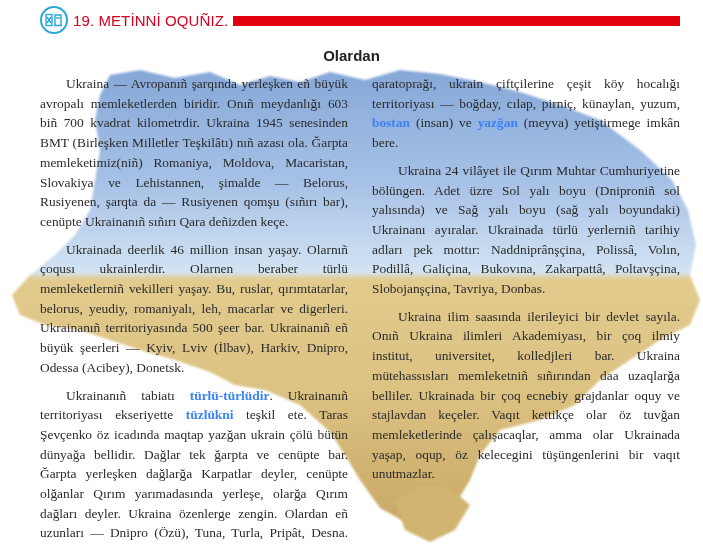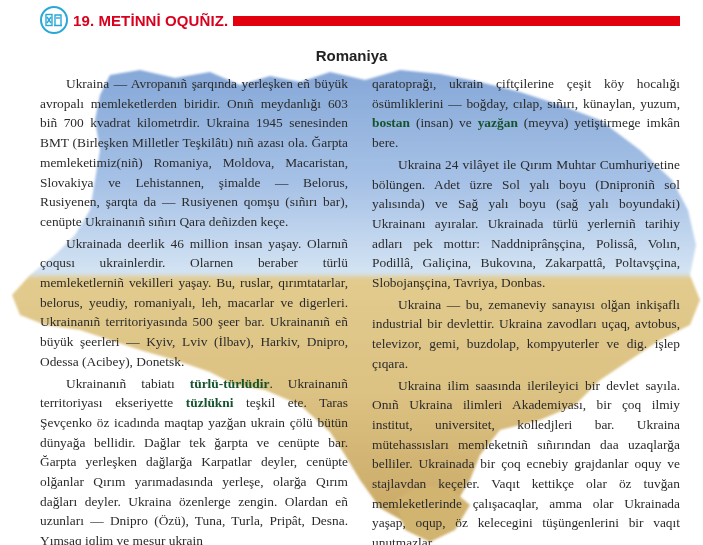--- a/index.html
+++ b/index.html
@@ -10,21 +10,21 @@
   .header {
     position: absolute; left: 40px; top: 5px; height: 30px; width: 640px;
     display: flex; align-items: center;
   }
   .icon-circle {
     width: 28px; height: 28px; border: 2px solid #29a8d8; border-radius: 50%;
     box-sizing: border-box; display: flex; align-items: center; justify-content: center;
     margin-right: 5px;
   }
   .header-title {
-    font-family: "Liberation Sans", "DejaVu Sans", sans-serif; font-weight: bold;
+    font-family: "Liberation Sans", "DejaVu Sans", sans-serif; font-weight: normal;
     color: #d9001e; font-size: 15px; letter-spacing: 0.1px; white-space: nowrap;
   }
   .header-bar {
     flex: 1; height: 10px; background: #e2000f; margin-left: 5px; margin-top: 1px;
   }
   .title {
     position: absolute; top: 47px; left: 0; width: 703px; text-align: center;
     font-family: "Liberation Sans", "DejaVu Sans", sans-serif; font-weight: bold;
     font-size: 15px; color: #222;
   }
@@ -34,40 +34,40 @@
   .columns {
     position: absolute; top: 74px; left: 40px; width: 640px;
     display: flex; justify-content: space-between; z-index: 1;
   }
   .col {
     width: 308px; font-size: 13.4px; line-height: 19.7px; color: #2b2b2b;
     text-align: justify;
   }
   .col p { margin: 0; text-indent: 26px; }
   .col p.cont { text-indent: 0; }
-  .col p + p { margin-top: 2px; }
-  b { font-weight: bold; color: #14532d; }
+  .col p + p { margin-top: 8px; }
+  b { font-weight: bold; color: #3b82f6; }
 </style>
 </head>
 <body>
 
 <div class="header">
   <div class="icon-circle">
     <svg width="18" height="14" viewBox="0 0 18 14" fill="none" stroke="#29a8d8" stroke-width="1.4">
       <rect x="1" y="1.5" width="6" height="11"></rect>
       <path d="M2 4 L6 10 M6 4 L2 10"></path>
       <path d="M9 12.5 H17 M10 12.5 V2 H16 V12.5"></path>
       <path d="M11 5 H15"></path>
     </svg>
   </div>
   <span class="header-title">19. METİNNİ OQUÑIZ.</span>
   <div class="header-bar"></div>
 </div>
 
-<div class="title">Romaniya</div>
+<div class="title">Olardan</div>
 
 <svg class="map" viewBox="0 0 703 485" preserveAspectRatio="none">
   <defs>
     <linearGradient id="flag" x1="0" y1="0" x2="0" y2="1">
       <stop offset="0" stop-color="#86a8d8"></stop>
       <stop offset="0.25" stop-color="#a7c2e6"></stop>
       <stop offset="0.44" stop-color="#d3e3f3"></stop>
       <stop offset="0.455" stop-color="#e2cb8e"></stop>
       <stop offset="0.7" stop-color="#dcc283"></stop>
       <stop offset="1" stop-color="#c8a764"></stop>
@@ -89,18 +89,17 @@
     M 395 440 L 420 425 L 450 428 L 470 445 L 455 470 L 430 482 L 405 470 Z"></path>
 </svg>
 
 <div class="columns">
   <div class="col">
     <p><span>Ukraina — Avropanıñ şarqında yerleşken eñ büyük avropalı memleketlerden biridir. Onıñ meydanlığı 603 biñ 700 kvadrat kilometrdir. Ukraina 1945 senesinden BMT (Birleşken Milletler Teşkilâtı) nıñ azası ola. Ğarpta memleketimiz(niñ) Romaniya, Moldova, Macaristan, Slovakiya ve Lehistannen, şimalde — Belorus, Rusiyenen, şarqta da — Rusiyenen qomşu (sıñırı bar), cenüpte Ukrainanıñ sıñırı Qara deñizden keçe.</span></p>
     <p><span>Ukrainada deerlik 46 million insan yaşay. Olarnıñ çoqusı ukrainlerdir. Olarnen beraber türlü memleketlerniñ vekilleri yaşay. Bu, ruslar, qırımtatarlar, belorus, yeudiy, romaniyalı, leh, macarlar ve digerleri. Ukrainanıñ territoriyasında 500 şeer bar. Ukrainanıñ eñ büyük şeerleri — Kyiv, Lviv (İlbav), Harkiv, Dnipro, Odessa (Acibey), Donetsk.</span></p>
     <p><span>Ukrainanıñ tabiatı </span><b>türlü-türlüdir</b><span>. Ukrainanıñ territoriyası ekseriyette </span><b>tüzlükni</b><span> teşkil ete. Taras Şevçenko öz icadında maqtap yazğan ukrain çölü bütün dünyağa bellidir. Dağlar tek ğarpta ve cenüpte bar. Ğarpta yerleşken dağlarğa Karpatlar deyler, cenüpte olğanlar Qırım yarımadasında yerleşe, olarğa Qırım dağları deyler. Ukraina özenlerge zengin. Olardan eñ uzunları — Dnipro (Özü), Tuna, Turla, Pripât, Desna. Yımşaq iqlim ve meşur ukrain</span></p>
   </div>
   <div class="col">
-    <p class="cont"><span>qaratoprağı, ukrain çiftçilerine çeşit köy hocalığı ösümliklerini — boğday, cılap, sıñırı, künaylan, yuzum, </span><b>bostan</b><span> (insan) ve </span><b>yazğan</b><span> (meyva) yetiştirmege imkân bere.</span></p>
+    <p class="cont"><span>qaratoprağı, ukrain çiftçilerine çeşit köy hocalığı territoriyası — boğday, cılap, pirniç, künaylan, yuzum, </span><b>bostan</b><span> (insan) ve </span><b>yazğan</b><span> (meyva) yetiştirmege imkân bere.</span></p>
     <p><span>Ukraina 24 vilâyet ile Qırım Muhtar Cumhuriyetine bölüngen. Adet üzre Sol yalı boyu (Dniproniñ sol yalısında) ve Sağ yalı boyu (sağ yalı boyundaki) Ukrainanı ayıralar. Ukrainada türlü yerlerniñ tarihiy adları pek mottır: Naddniprânşçina, Polissâ, Volın, Podillâ, Galiçina, Bukovına, Zakarpattâ, Poltavşçina, Slobojanşçina, Tavriya, Donbas.</span></p>
-    <p><span>Ukraina — bu, zemaneviy sanayısı olğan inkişaflı industrial bir devlettir. Ukraina zavodları uçaq, avtobus, televizor, gemi, buzdolap, kompyuterler ve dig. işlep çıqara.</span></p>
     <p><span>Ukraina ilim saasında ilerileyici bir devlet sayıla. Onıñ Ukraina ilimleri Akademiyası, bir çoq ilmiy institut, universitet, kolledjleri bar. Ukraina mütehassısları memleketniñ sıñırından daa uzaqlarğa belliler. Ukrainada bir çoq ecnebiy grajdanlar oquy ve stajlavdan keçeler. Vaqıt kettikçe olar öz tuvğan memleketlerinde çalışacaqlar, amma olar Ukrainada yaşap, oqup, öz kelecegini tüşüngenlerini bir vaqıt unutmazlar.</span></p>
   </div>
 </div>
 
 </body></html>

